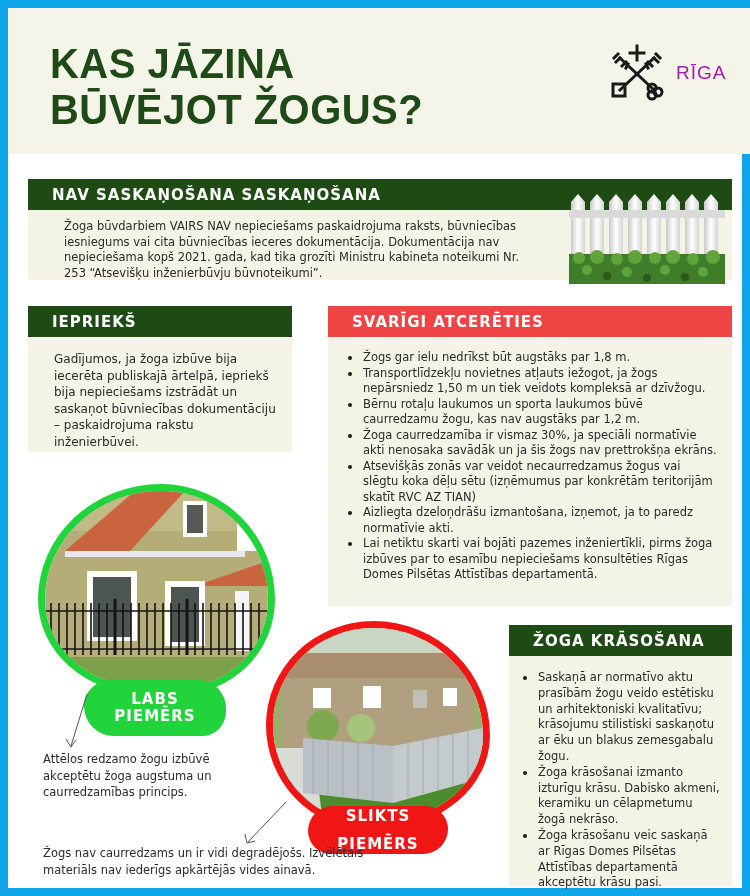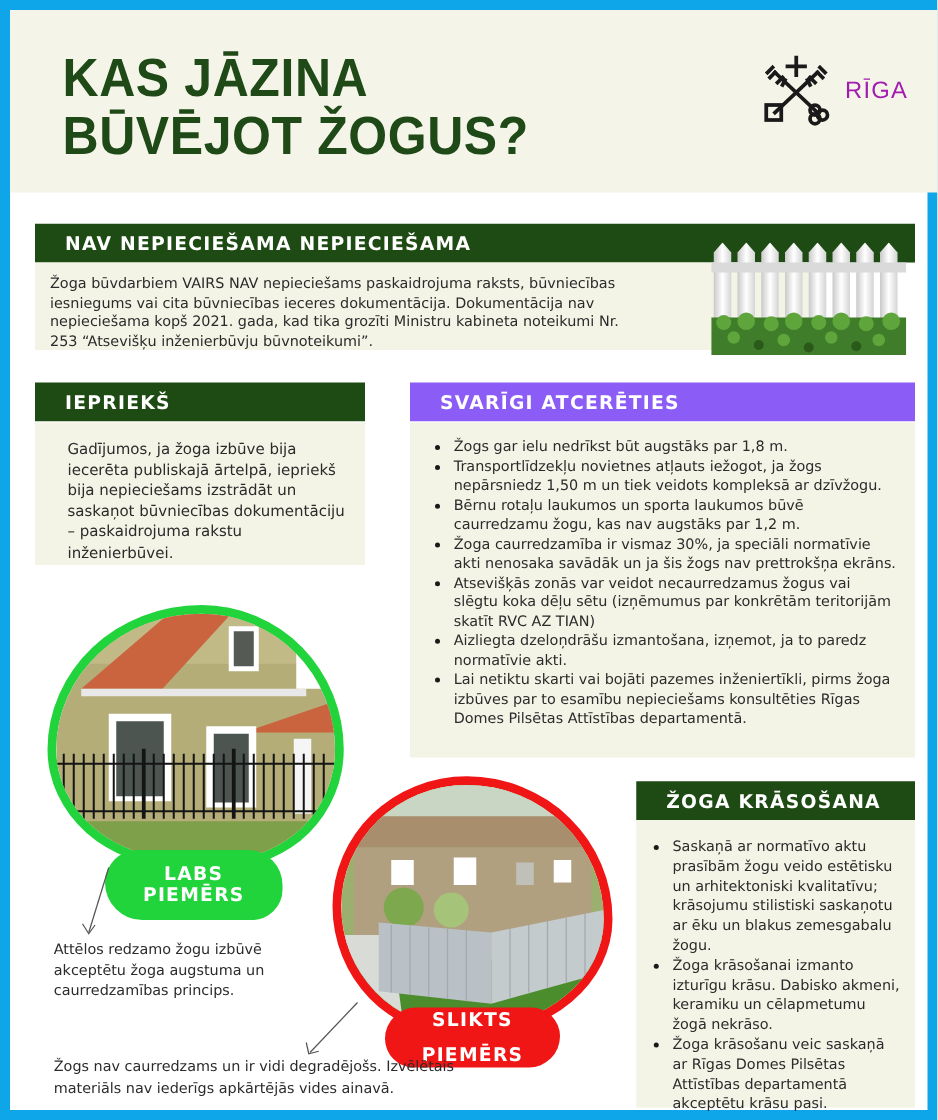--- a/index.html
+++ b/index.html
@@ -6,25 +6,25 @@
   html, body { width: 750px; height: 896px; overflow: hidden; background: #ffffff; }
   body { font-family: "DejaVu Sans", sans-serif; color: #2b2b2b; position: relative; }
   .frame { position: absolute; left: 0; top: 0; width: 750px; height: 896px; border: 8px solid #0ea5e9; background: #ffffff; }
   .header { position: absolute; left: 0; top: 0; width: 744px; height: 146px; background: #f4f4e8; }
   .title { position: absolute; left: 42px; top: 32px; font-family: "Liberation Sans", sans-serif; font-weight: 900; font-size: 43px; line-height: 46px; color: #1f4a17; letter-spacing: 0.5px; font-stretch: condensed; transform: scaleX(0.93); transform-origin: left top; }
   .logo { position: absolute; left: 600px; top: 36px; display: flex; align-items: center; gap: 10px; }
   .logo-text { font-family: "Liberation Sans", sans-serif; font-size: 19px; color: #a21caf; letter-spacing: 1px; }
 
   .bar { position: absolute; height: 31px; color: #ffffff; font-family: "DejaVu Sans", sans-serif; font-weight: bold; font-size: 15px; letter-spacing: 1px; display: flex; align-items: center; padding-left: 24px; }
   .bar.green { background: #1e4a14; }
-  .bar.red { background: #8b5cf6; }
+  .bar.red { background: #ef4444; }
   .panel { position: absolute; background: #f3f3e6; font-size: 11.5px; line-height: 15.5px; color: #2b2b2b; }
 
   .p1-bar { left: 20px; top: 171px; width: 704px; }
-  .p1 { left: 20px; top: 202px; width: 632px; height: 70px; padding: 9px 0 0 12px; }
+  .p1 { left: 20px; top: 202px; width: 704px; height: 70px; padding: 9px 0 0 36px; }
   .p1 p { width: 460px; }
 
   .fence { position: absolute; left: 561px; top: 186px; width: 156px; height: 90px; }
 
   .p2-bar { left: 20px; top: 298px; width: 264px; }
   .p2 { left: 20px; top: 330px; width: 264px; height: 114px; padding: 13px 14px 0 26px; font-size: 12px; line-height: 16.5px; }
 
   .p3-bar { left: 320px; top: 298px; width: 404px; }
   .p3 { left: 320px; top: 330px; width: 404px; height: 268px; padding: 12px 14px 0 10px; }
   ul { list-style: none; }
@@ -68,21 +68,21 @@
           <circle cx="50" cy="48" r="4"></circle>
           <circle cx="44" cy="51" r="4"></circle>
           <path d="M8 18 L12 14 M6 14 L10 10 M14 22 L18 18 M18 24 L20 20"></path>
           <path d="M50 18 L46 14 M52 14 L48 10 M44 22 L40 18 M40 24 L38 20"></path>
         </g>
       </svg>
       <span class="logo-text">RĪGA</span>
     </div>
   </div>
 
-  <div class="bar green p1-bar">NAV NEPIECIEŠAMA NEPIECIEŠAMA</div>
+  <div class="bar green p1-bar">NAV SASKAŅOŠANA SASKAŅOŠANA</div>
   <div class="panel p1">
     <p>Žoga būvdarbiem VAIRS NAV nepieciešams paskaidrojuma raksts, būvniecības iesniegums vai cita būvniecības ieceres dokumentācija. Dokumentācija nav nepieciešama kopš 2021. gada, kad tika grozīti Ministru kabineta noteikumi Nr. 253 “Atsevišķu inženierbūvju būvnoteikumi”.</p>
   </div>
   <svg class="fence" viewBox="0 0 156 90">
     <defs>
       <linearGradient id="pk" x1="0" x2="1">
         <stop offset="0" stop-color="#c9c9c9"></stop>
         <stop offset="0.5" stop-color="#ffffff"></stop>
         <stop offset="1" stop-color="#d4d4d4"></stop>
       </linearGradient>

